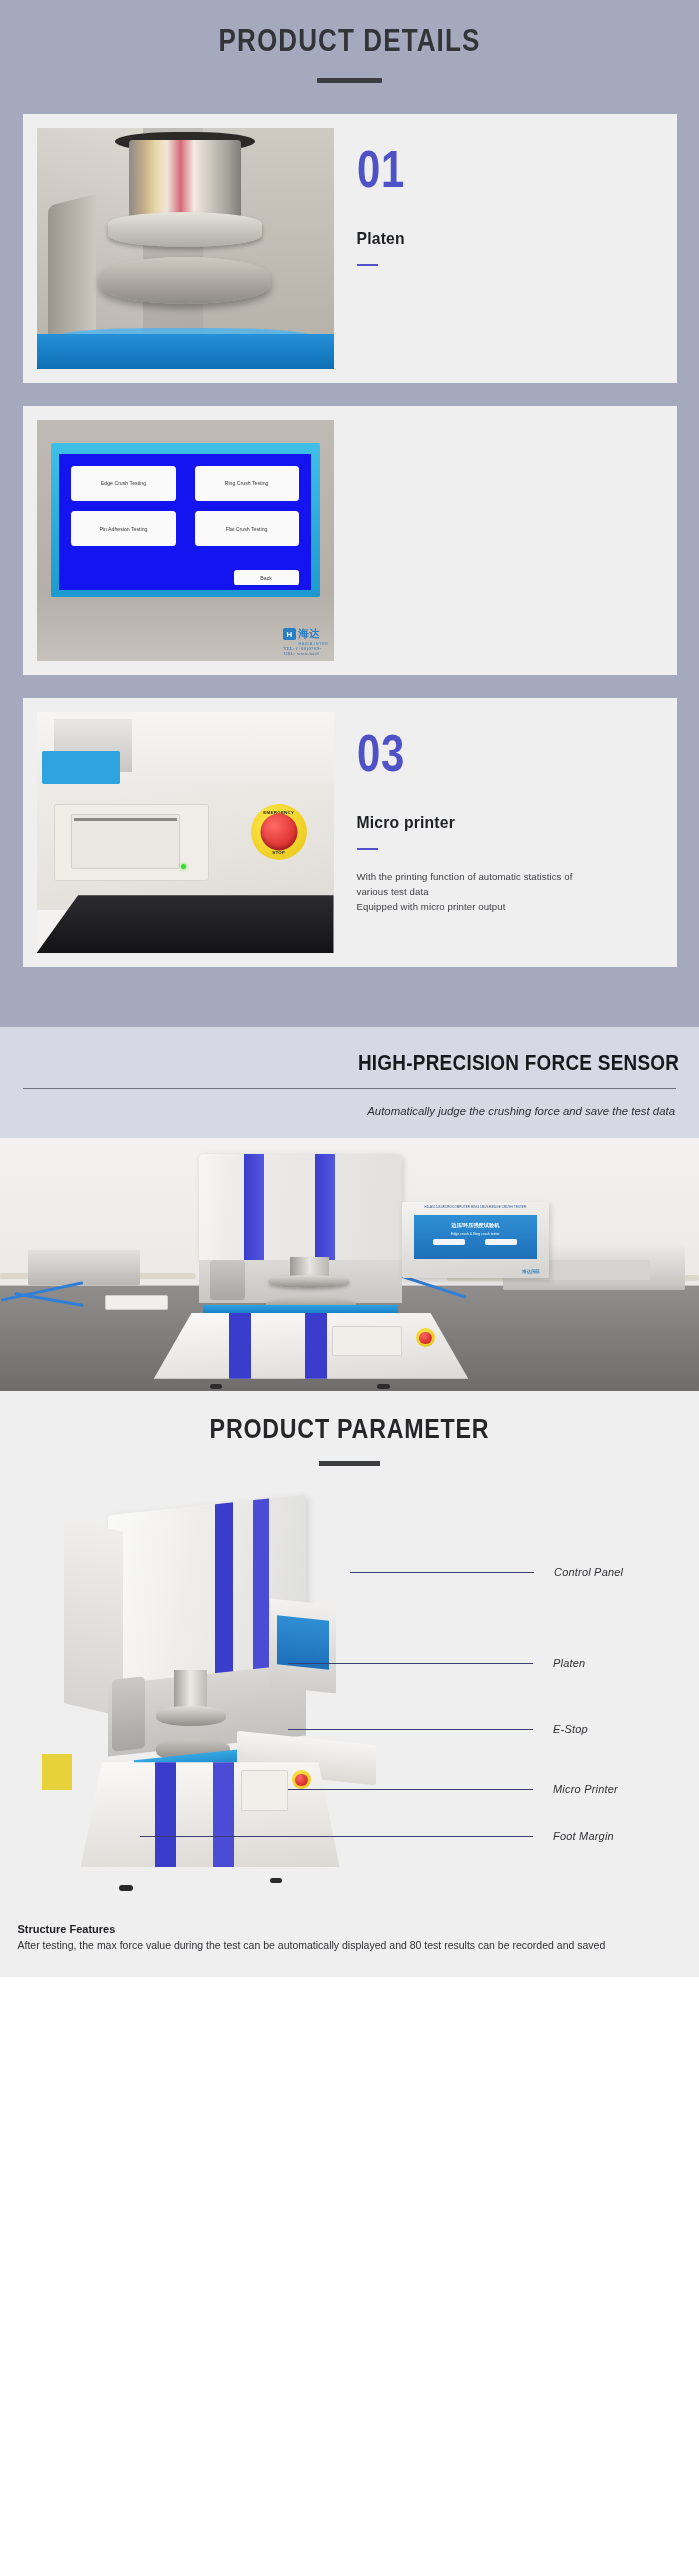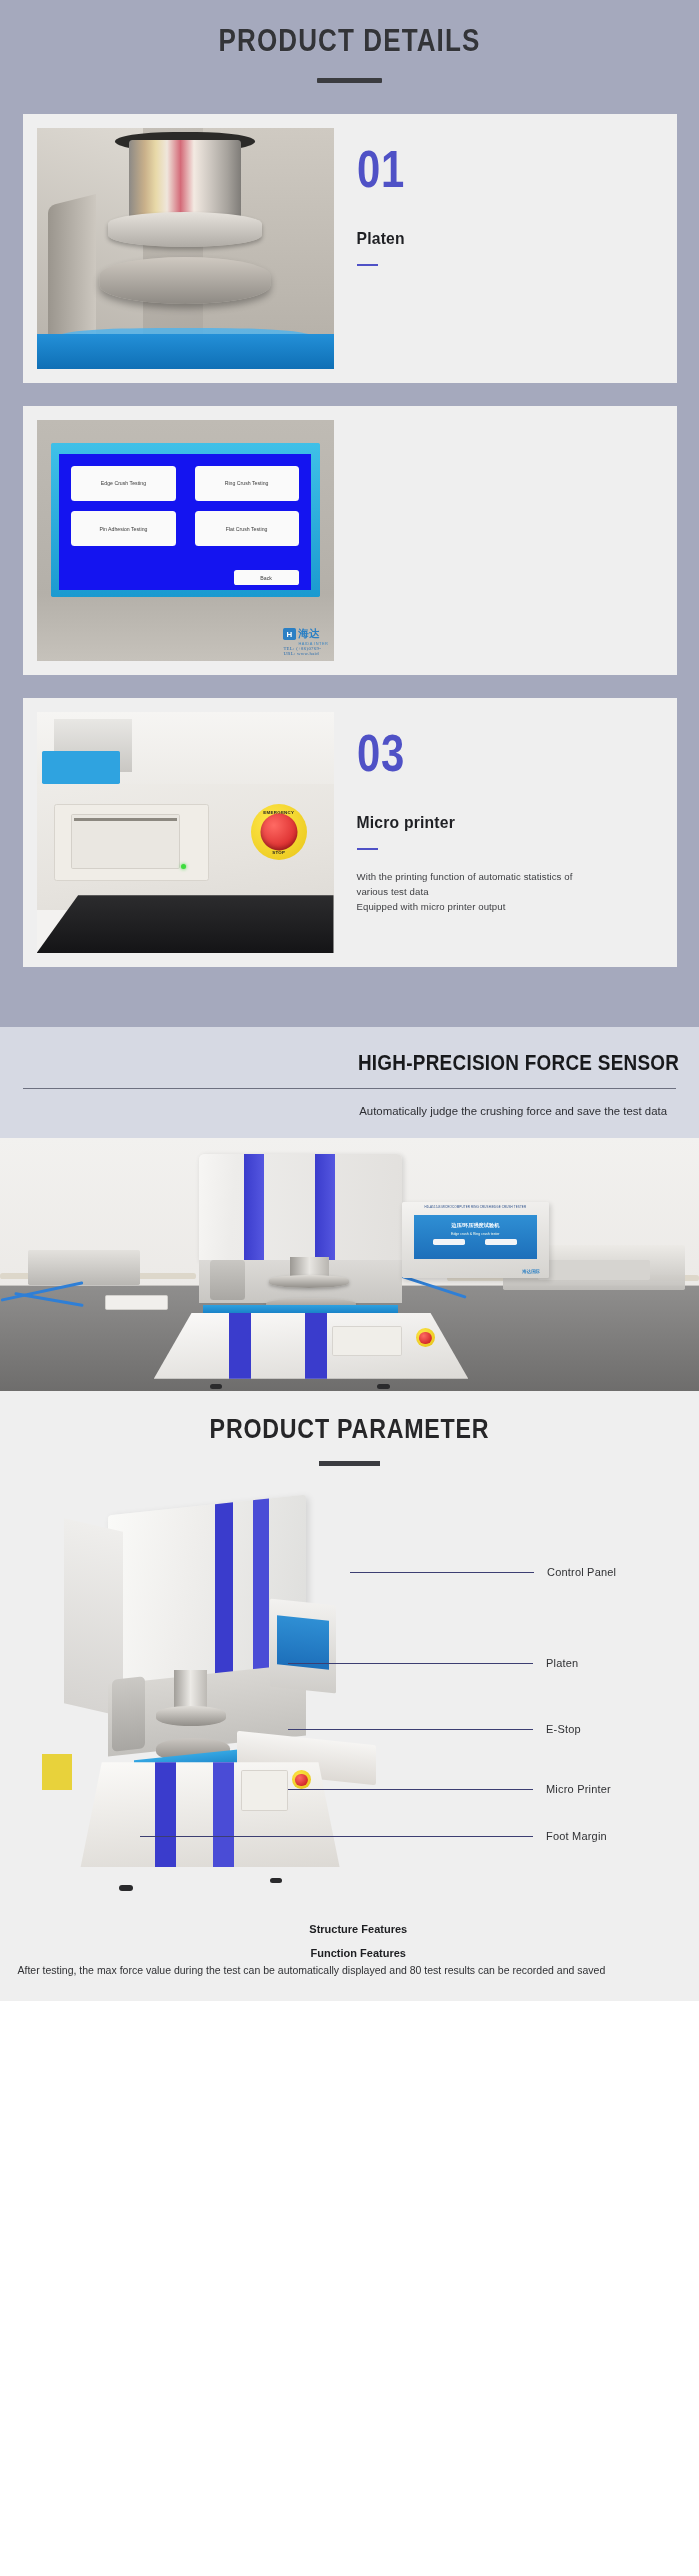--- a/index.html
+++ b/index.html
@@ -181,22 +181,22 @@
     text-align:right; padding-right:23px;
     font-family:"Liberation Sans Narrow","Liberation Sans",sans-serif;
     font-size:22px; font-weight:700; color:#18191c; letter-spacing:0.3px;
     transform: scaleX(0.86); transform-origin: right center;
   }
   .force-rule { height:0.9px; background:#6d7080; margin:12.2px 23px 0 23px; }
   .force-p {
     text-align:right; padding: 19px 23px 0 96px;
     font-size:11.4px; color:#2d2e33; line-height:1.55;
   }
-  .force-p2 { text-align:right; padding: 14px 32px 0 96px;
-    font-size:11.4px; color:#2d2e33; line-height:1.55; }
+  .force-p2 { text-align:right; padding: 14px 24px 0 96px;
+    font-size:11.4px; color:#2d2e33; line-height:1.55;font-style:italic; }
 
   
   .hero {
     width:699px; height:253px; position:relative; overflow:hidden;
     background: linear-gradient(180deg,#f2f1ef 0%, #eceae7 58%, #d9d8d6 58.5%, #b9b8b7 100%);
   }
   .hero .benchline { position:absolute; left:0; top:58%; width:100%; height:1.7px;
       background:#c6c4c1; }
   .hero .floor { position:absolute; left:0; top:58.5%; width:100%; height:41.5%;
       background: linear-gradient(180deg,#8f8e8d,#6e6d6c); }
@@ -284,22 +284,22 @@
     text-align:center;
     font-family:"Liberation Sans Narrow","Liberation Sans",sans-serif;
     font-size:27px; font-weight:700; color:#262628; letter-spacing:0.9px;
     transform: scaleX(0.86);
   }
   .param-rule { width:61px; height:5.2px; background:#3b3c40; margin:15.7px auto 0 auto; }
 
   .diagram { position:relative; width:699px; height:420px; margin-top:15.7px; }
   .callout { position:absolute; display:flex; align-items:center; }
   .callout .leader { height:0.9px; background:#3c3e72; }
-  .callout .clabel { font-size:11px; color:#303134; margin-left:13px;
-      white-space:nowrap; letter-spacing:0.2px; }
+  .callout .clabel { font-size:11px; color:#303134; margin-left:20px;
+      white-space:nowrap; letter-spacing:0.2px;font-style:italic; }
 
   
   .dm { position:absolute; left:35px; top:7px; width:367px; height:402px; }
   .dm .top { position:absolute; left:20%; top:4%; width:54%; height:44%;
       background: linear-gradient(100deg,#fafaf8 0%,#efeeec 40%,#dededc 100%);
       transform: skewY(-6deg); border-radius:3.5px;
       box-shadow: 2.6px 2.6px 7px rgba(0,0,0,.12); }
   .dm .top .ds1 { position:absolute; left:54%; top:0; width:9%; height:100%;
       background:#3a3ccc; }
   .dm .top .ds2 { position:absolute; left:73%; top:0; width:8%; height:100%;
@@ -344,21 +344,21 @@
   .dm .labels { position:absolute; left:2%; top:66%; width:8%; height:9%;
       background:#f2f0ec; display:flex; gap:0.9px; }
   .dm .labels i { flex:1; background:#e8d23b; }
   .dm .ft1 { position:absolute; left:23%; bottom:0; width:14px; height:6.1px;
       background:#2a2a2c; border-radius:3.5px; }
   .dm .ft2 { position:absolute; left:64%; bottom:2%; width:12.2px; height:5.2px;
       background:#2a2a2c; border-radius:3.5px; }
 
   
   .features { padding: 8.7px 0 23px 17.5px; background:#efefef; }
-  .feat-h { font-size:11px; font-weight:700; color:#1d1e21; margin-top:12.2px;text-align:center; }
+  .feat-h { font-size:11px; font-weight:700; color:#1d1e21; margin-top:12.2px; }
   .feat-p { font-size:10.5px; color:#303134; line-height:1.5; margin-top:3.5px; }
 </style>
 </head>
 <body>
 
 <div class="page">
 
   <section class="details-section">
     <h1 class="sec-title">PRODUCT DETAILS</h1>
     <div class="sec-rule"></div>
@@ -544,19 +544,18 @@
         <div class="clabel">Micro Printer</div>
       </div>
       <div class="callout" style="left:140px; top:348px; width:524px;">
         <div class="leader" style="width:393px;"></div>
         <div class="clabel">Foot Margin</div>
       </div>
     </div>
 
     <div class="features">
       <div class="feat-h">Structure Features</div>
-      <div class="feat-h">Function Features</div>
       <div class="feat-p">After testing, the max force value during the test can be automatically displayed and 80 test results can be recorded and saved</div>
     </div>
   </section>
 
 </div>
 
 
 </body></html>

